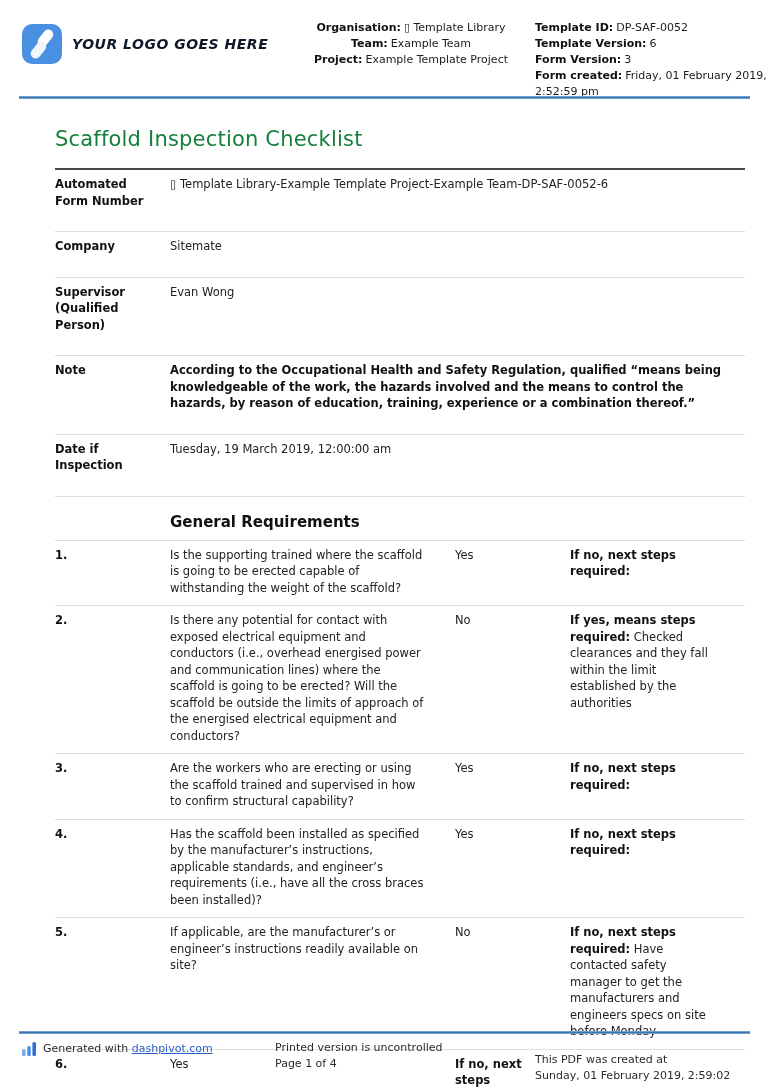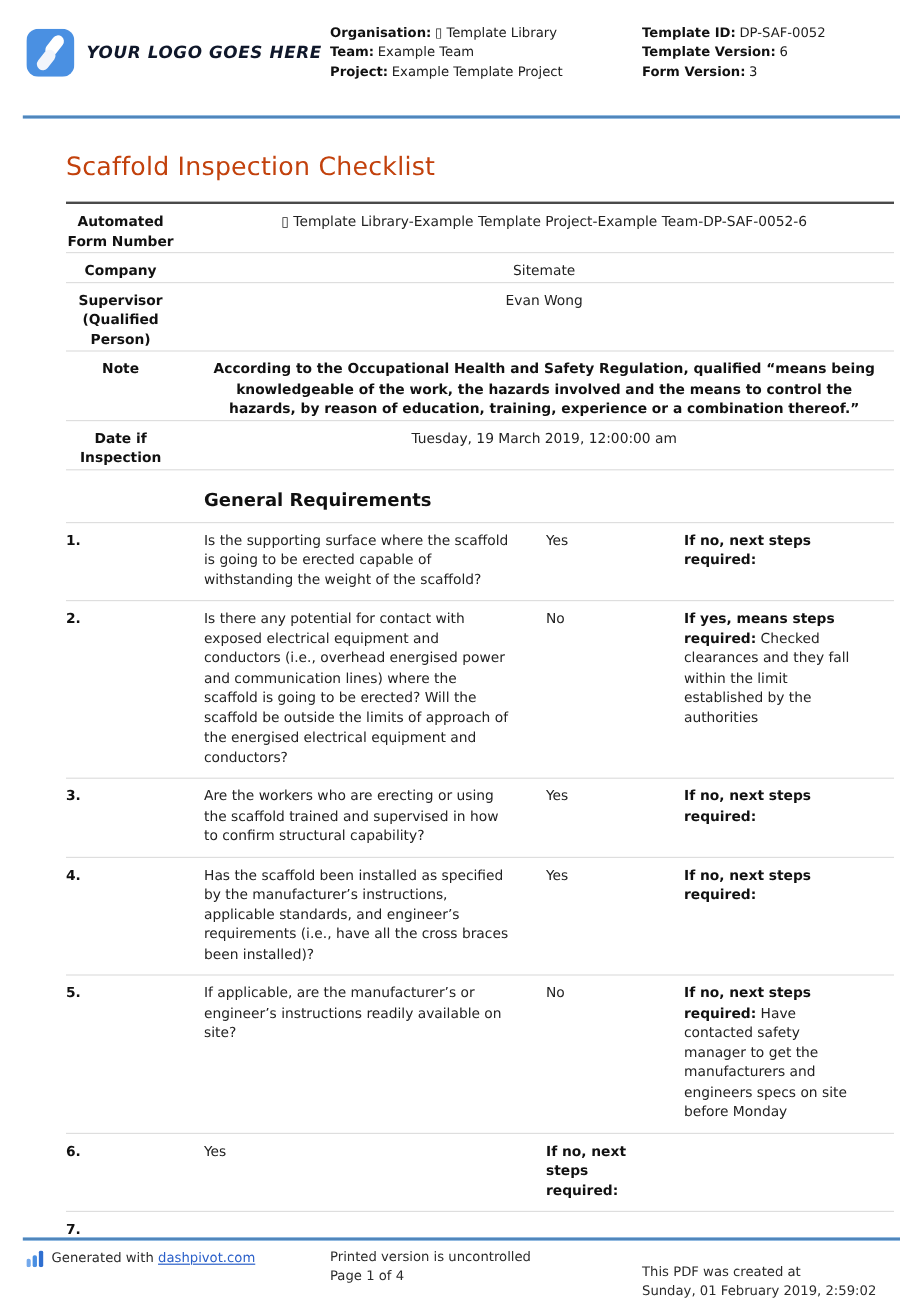--- a/index.html
+++ b/index.html
@@ -12,36 +12,36 @@
 
   
   .page-header { position:absolute; top:20px; left:22px; right:18px; }
   .logo-wrap { position:absolute; left:0; top:4px; display:flex; align-items:center; }
   .logo-mark { width:40px; height:40px; flex:0 0 auto; }
   .logo-text {
     margin-left:10px; font-style:italic; font-weight:bold; font-size:14px;
     letter-spacing:0.5px; color:#0f172a;
   }
   .hdr-block { position:absolute; top:0; font-size:11px; line-height:16px; color:#1c1c1c; }
-  .hdr-org { left:253px; width:250px; }
+  .hdr-org { left:264px; width:250px;text-align:center; }
   .hdr-tpl { left:513px; width:232px; }
   .hdr-line b { font-weight:bold; color:#111; margin-right:3px; }
 
   .rule-blue-top { position:absolute; top:96px; left:19px; width:731px; height:3px;
     background:linear-gradient(180deg,#85b5e3 0%,#3d74ab 50%,#85b5e3 100%); }
   .rule-blue-bottom { position:absolute; top:1031px; left:19px; width:731px; height:3px;
     background:linear-gradient(180deg,#85b5e3 0%,#3d74ab 50%,#85b5e3 100%); }
 
   
   .content { position:absolute; top:127px; left:55px; width:690px; }
-  .doc-title { font-size:21px; font-weight:400; color:#c2410c; letter-spacing:0.2px; }
+  .doc-title { font-size:21px; font-weight:400; color:#15803d; letter-spacing:0.2px; }
 
   .details { margin-top:17px; border-top:2px solid #4a4a4a; }
-  .d-row { display:grid; grid-template-columns:115px 1fr; padding:6px 0 1px;
-    border-bottom:1px solid #dedede; font-size:11.5px; line-height:16.5px;text-align:center; }
+  .d-row { display:grid; grid-template-columns:115px 1fr; padding:6px 0 22px;
+    border-bottom:1px solid #dedede; font-size:11.5px; line-height:16.5px; }
   .d-label { font-weight:bold; color:#111; padding-right:24px; }
   .d-value { color:#222; padding-right:8px; }
   .d-value.bold { font-weight:bold; color:#111; }
 
   .section-heading { margin:16px 0 9px 115px; font-size:15px; font-weight:bold; color:#111; }
 
   .checklist { border-top:1px solid #dedede; }
   .c-row { display:grid; grid-template-columns:115px 285px 115px 175px;
     padding:6px 0 9px; border-bottom:1px solid #dedede;
     font-size:11.5px; line-height:16.5px; }
@@ -79,20 +79,21 @@
   <div class="hdr-block hdr-org">
     <div class="hdr-line"><b>Organisation:</b><span>▯ Template Library</span></div>
     <div class="hdr-line"><b>Team:</b><span>Example Team</span></div>
     <div class="hdr-line"><b>Project:</b><span>Example Template Project</span></div>
   </div>
 
   <div class="hdr-block hdr-tpl">
     <div class="hdr-line"><b>Template ID:</b><span>DP-SAF-0052</span></div>
     <div class="hdr-line"><b>Template Version:</b><span>6</span></div>
     <div class="hdr-line"><b>Form Version:</b><span>3</span></div>
+    <div class="hdr-line"><b>Form created:</b><span>Friday, 01 February 2019, 2:52:59 pm</span></div>
   </div>
 </div>
 
 <div class="rule-blue-top"></div>
 
 <div class="content">
   <h1 class="doc-title">Scaffold Inspection Checklist</h1>
 
   <div class="details">
     <div class="d-row">
@@ -115,21 +116,21 @@
       <div class="d-label">Date if Inspection</div>
       <div class="d-value">Tuesday, 19 March 2019, 12:00:00 am</div>
     </div>
   </div>
 
   <h2 class="section-heading">General Requirements</h2>
 
   <div class="checklist">
     <div class="c-row">
       <div class="c-num">1.</div>
-      <div class="c-q">Is the supporting surface where the scaffold is going to be erected capable of withstanding the weight of the scaffold?</div>
+      <div class="c-q">Is the supporting trained where the scaffold is going to be erected capable of withstanding the weight of the scaffold?</div>
       <div class="c-ans">Yes</div>
       <div class="c-next"><b>If no, next steps required:</b> <span></span></div>
     </div>
     <div class="c-row">
       <div class="c-num">2.</div>
       <div class="c-q">Is there any potential for contact with exposed electrical equipment and conductors (i.e., overhead energised power and communication lines) where the scaffold is going to be erected? Will the scaffold be outside the limits of approach of the energised electrical equipment and conductors?</div>
       <div class="c-ans">No</div>
       <div class="c-next"><b>If yes, means steps required:</b> <span>Checked clearances and they fall within the limit established by the authorities</span></div>
     </div>
     <div class="c-row">

